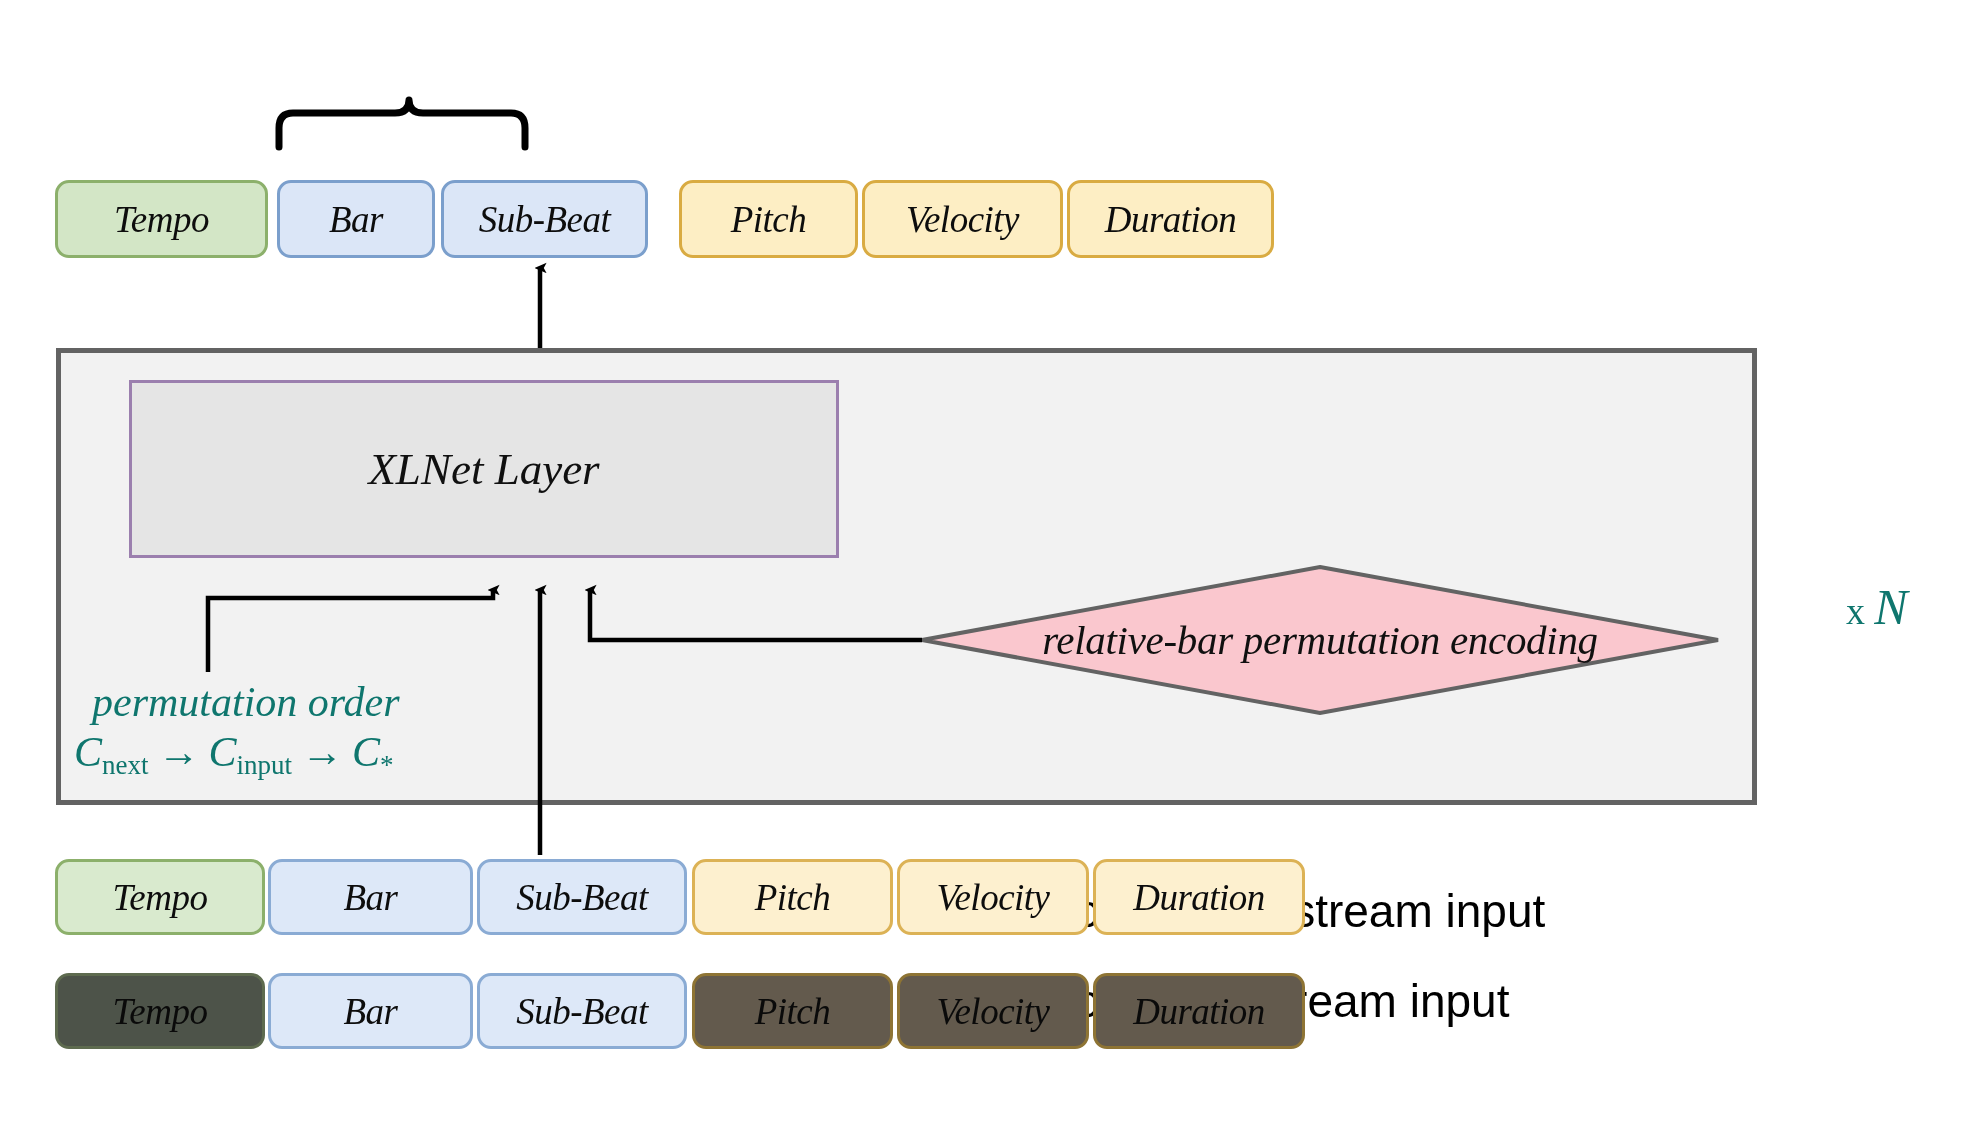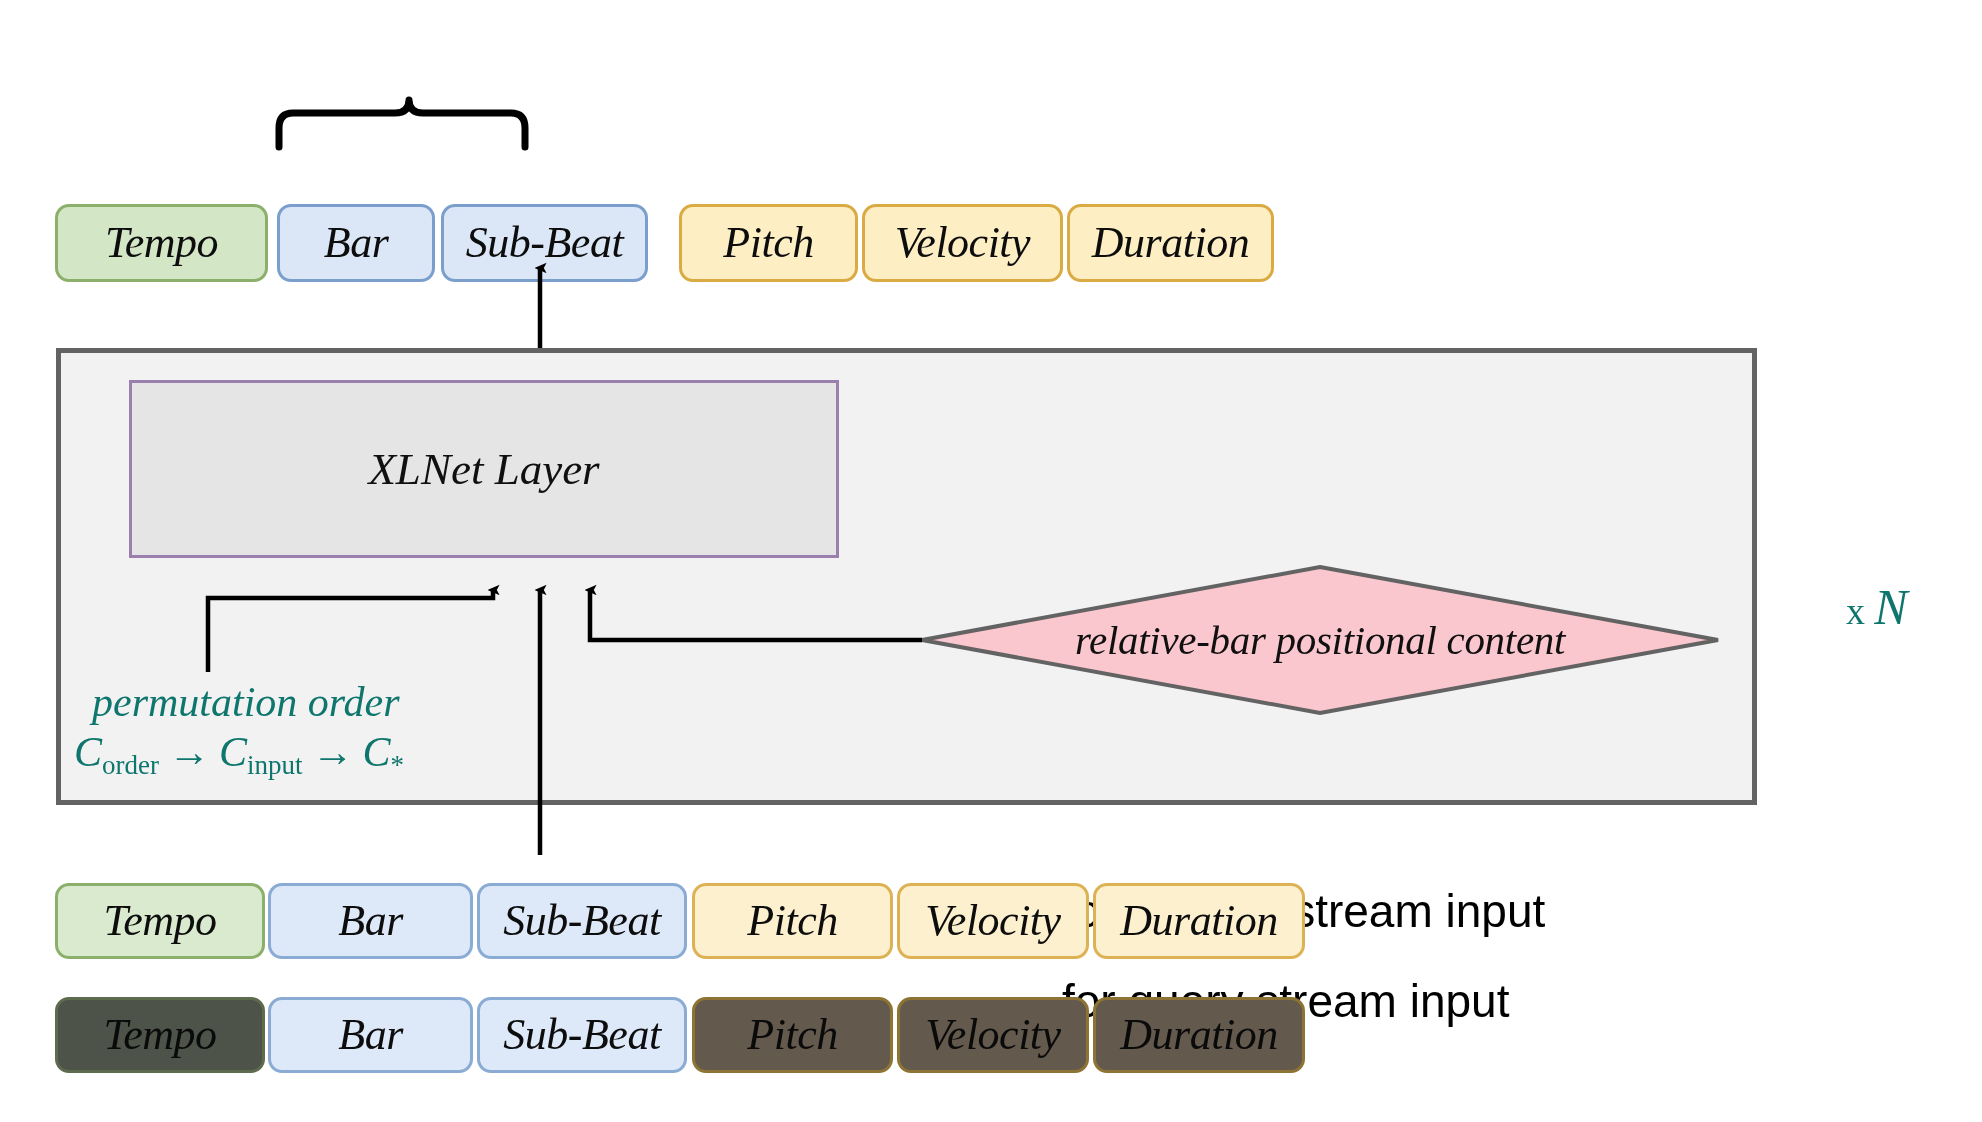--- a/index.html
+++ b/index.html
@@ -10,26 +10,25 @@
 
   
   .token{
     position:absolute;
     border-radius:14px;
     border:3px solid #888;
     box-sizing:border-box;
     display:flex;align-items:center;justify-content:center;
     font-family:"Liberation Serif",serif;
     font-style:italic;
-    font-size:44px;
+    font-size:37px;
     color:#0d0d0d;
     white-space:nowrap;
     letter-spacing:-0.5px;
     line-height:1;
-    margin-top:24px;
   }
   .t-green{background:#d3e6c6;border-color:#8cb06b;}
   .t-blue {background:#dbe6f7;border-color:#7b9fcc;}
   .t-gold {background:#fdeec4;border-color:#d9ab42;}
 
   .t-green-lite{background:#d9eace;border-color:#8cb06b;}
   .t-blue-lite {background:#dde8f8;border-color:#8aabd4;}
   .t-gold-lite {background:#fdf0cf;border-color:#dcb255;}
 
   .t-dark-green{background:#4d5349;border-color:#5e6b4f;color:#0a0a0a;}
@@ -104,26 +103,26 @@
 
 
   <div id="outer-box"></div>
 
   <div id="xlnet-box">XLNet Layer</div>
 
   <div id="diamond-wrap">
     <svg width="800" height="150" viewBox="0 0 800 150">
       <polygon points="400,2 798,75 400,148 2,75" fill="#fac7ce" stroke="#636363" stroke-width="4"></polygon>
     </svg>
-    <div id="diamond-label">relative-bar positional content</div>
+    <div id="diamond-label">relative-bar permutation encoding</div>
   </div>
 
   <div class="mathtxt" id="perm-label">permutation order</div>
 
-  <div class="mathtxt" id="perm-formula"><span class="ci">C</span><span class="sub">order</span><span class="arr">→</span><span class="ci">C</span><span class="sub">input</span><span class="arr">→</span><span class="ci">C</span><span class="sub">*</span></div>
+  <div class="mathtxt" id="perm-formula"><span class="ci">C</span><span class="sub">next</span><span class="arr">→</span><span class="ci">C</span><span class="sub">input</span><span class="arr">→</span><span class="ci">C</span><span class="sub">*</span></div>
 
   <div class="mathtxt" id="xn"><span class="xn-x">x</span> <span class="xn-n">N</span></div>
 
   <div class="plain side-note" id="note-content">for content stream input</div>
   <div class="plain side-note" id="note-query">for query stream input</div>
 
   <div class="token t-green" style="left:55px;top:180px;width:213px;height:78px;">Tempo</div>
   <div class="token t-blue" style="left:277px;top:180px;width:158px;height:78px;">Bar</div>
   <div class="token t-blue" style="left:441px;top:180px;width:207px;height:78px;">Sub-Beat</div>
   <div class="token t-gold" style="left:679px;top:180px;width:179px;height:78px;">Pitch</div>

